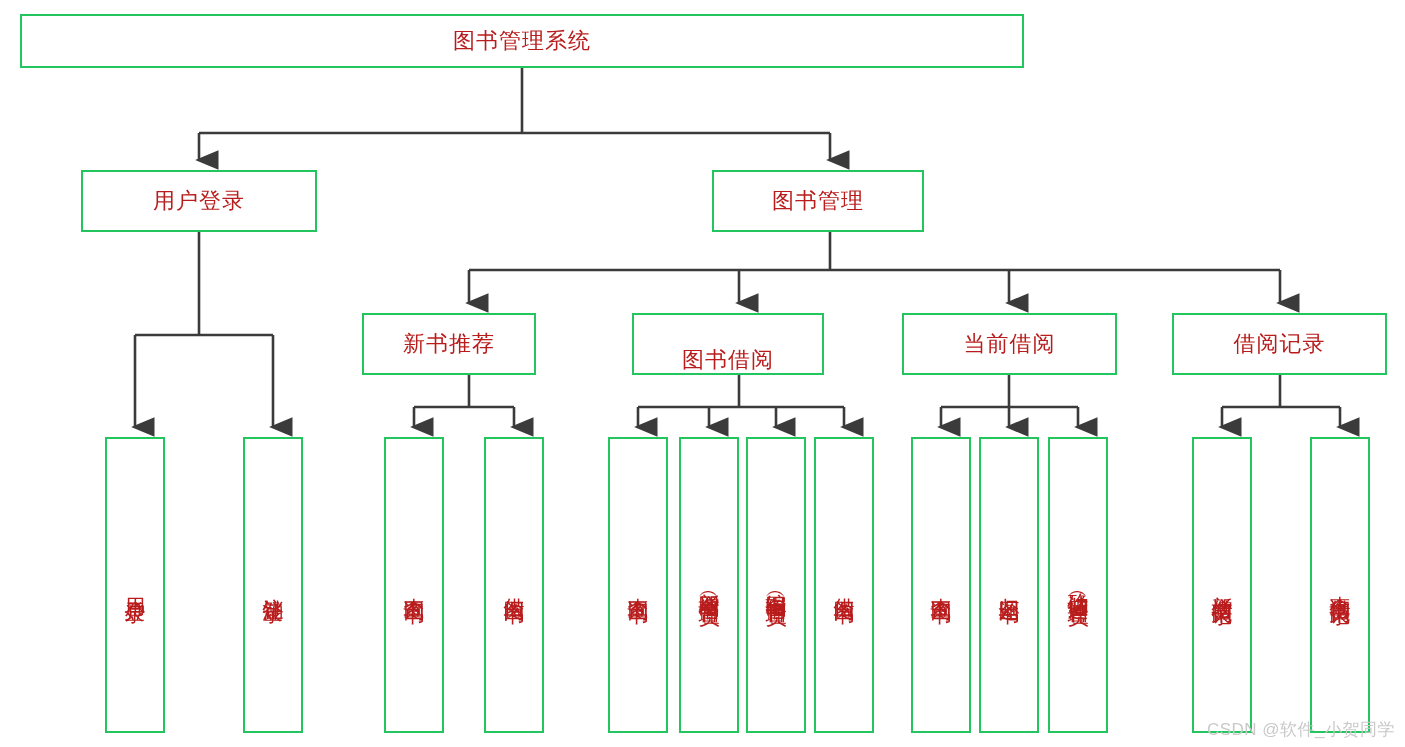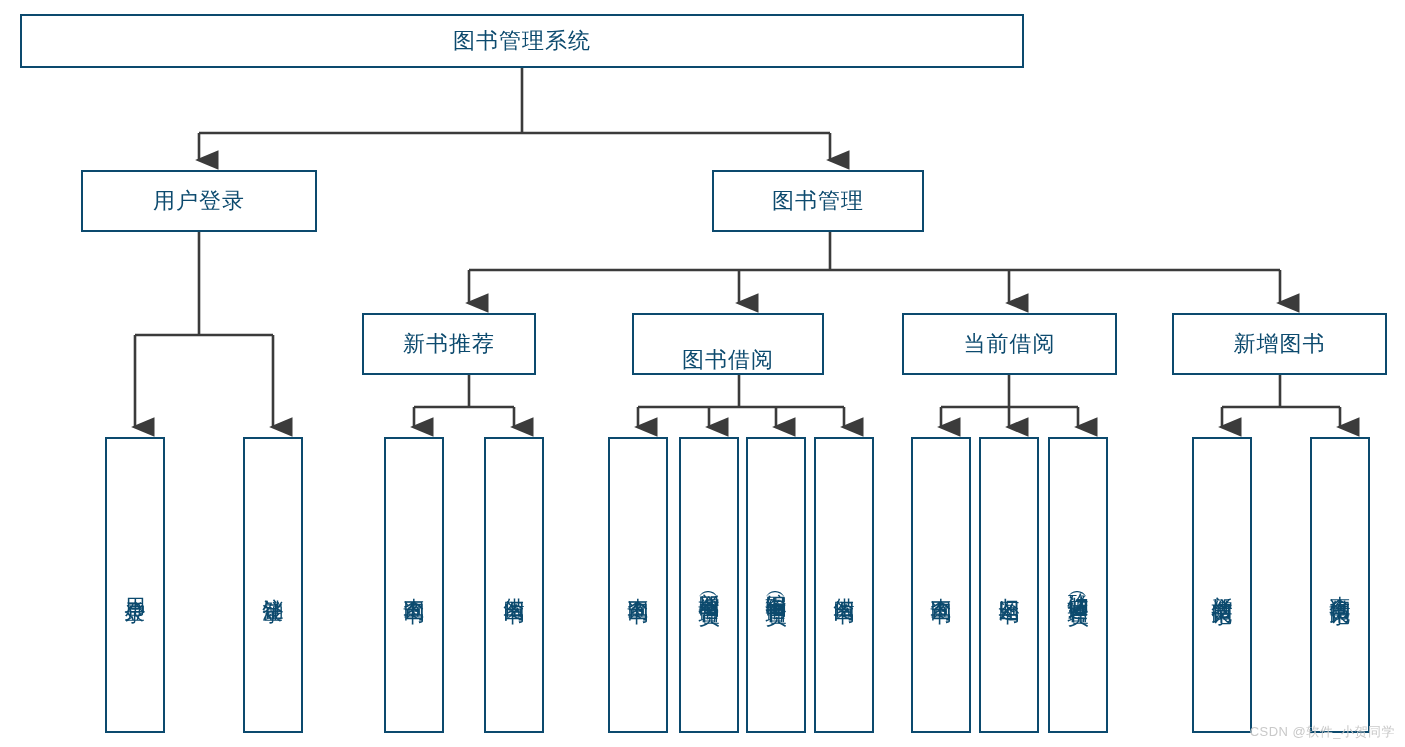--- a/index.html
+++ b/index.html
@@ -23,25 +23,25 @@
     left: 0;
     top: 0;
     width: 1405px;
     height: 747px;
     pointer-events: none;
   }
   .node {
     position: absolute;
     box-sizing: border-box;
     background: #ffffff;
-    border: 2px solid #0c4a6e;
+    border: 2px solid #22c55e;
     display: flex;
     align-items: center;
     justify-content: center;
-    color: #0c4a6e;
+    color: #b91c1c;
     z-index: 2;
   }
   .node .label {
     display: block;
     text-align: center;
     line-height: 1.18;
     white-space: pre-wrap;
   }
   .node.horizontal .label {
     font-size: 22px;
@@ -56,21 +56,21 @@
     text-orientation: upright;
     font-size: 21px;
     letter-spacing: 2px;
     line-height: 1.05;
     max-height: 280px;
   }
   #watermark {
     position: absolute;
     right: 10px;
     bottom: 6px;
-    font-size: 13px;
+    font-size: 17px;
     color: #c9c9c9;
     z-index: 5;
     white-space: nowrap;
     letter-spacing: 0.5px;
   }
 </style>
 </head>
 <body>
 
 <div id="diagram-root">
@@ -139,21 +139,21 @@
   <div class="node horizontal" style="left:362px; top:313px; width:174px; height:62px;">
     <span class="label">新书推荐</span>
   </div>
   <div class="node horizontal" style="left:632px; top:313px; width:192px; height:62px;align-items:flex-end;">
     <span class="label">图书借阅</span>
   </div>
   <div class="node horizontal" style="left:902px; top:313px; width:215px; height:62px;">
     <span class="label">当前借阅</span>
   </div>
   <div class="node horizontal" style="left:1172px; top:313px; width:215px; height:62px;">
-    <span class="label">新增图书</span>
+    <span class="label">借阅记录</span>
   </div>
 
   <div class="node vertical" style="left:105px; top:437px; width:60px; height:296px;">
     <span class="label">用户登录</span>
   </div>
   <div class="node vertical" style="left:243px; top:437px; width:60px; height:296px;">
     <span class="label">注销登录</span>
   </div>
 
   <div class="node vertical" style="left:384px; top:437px; width:60px; height:296px;">

